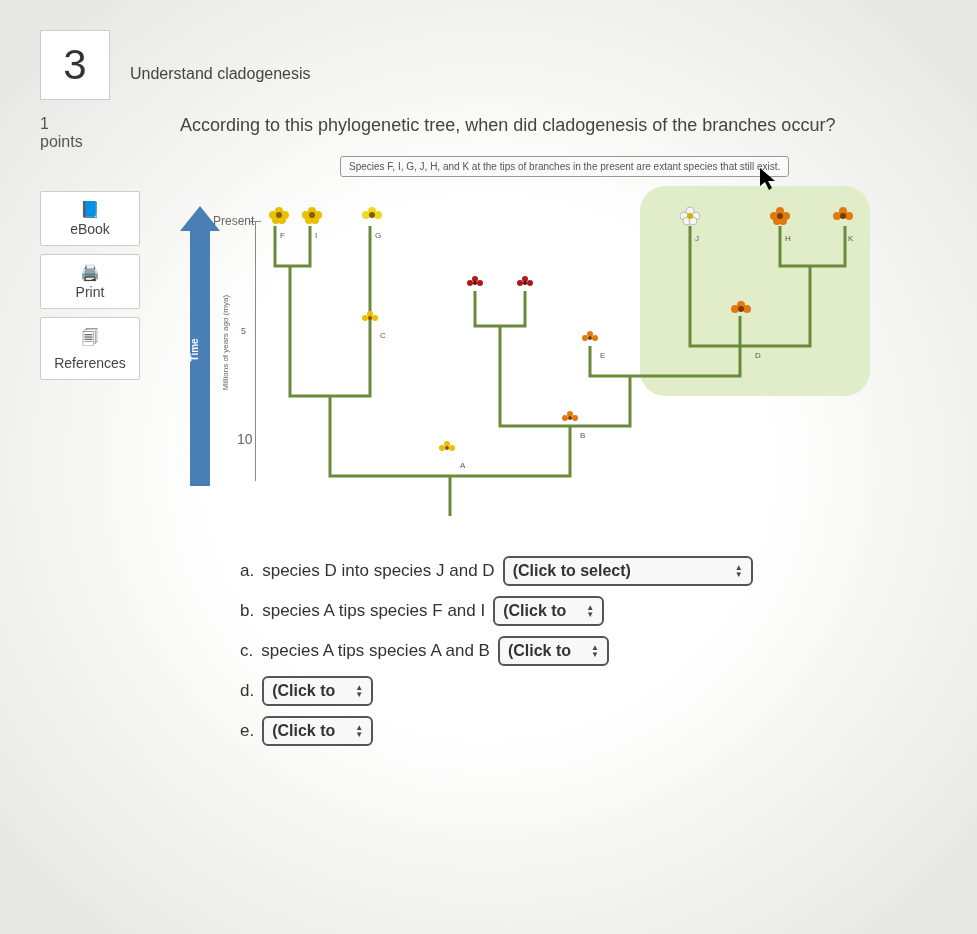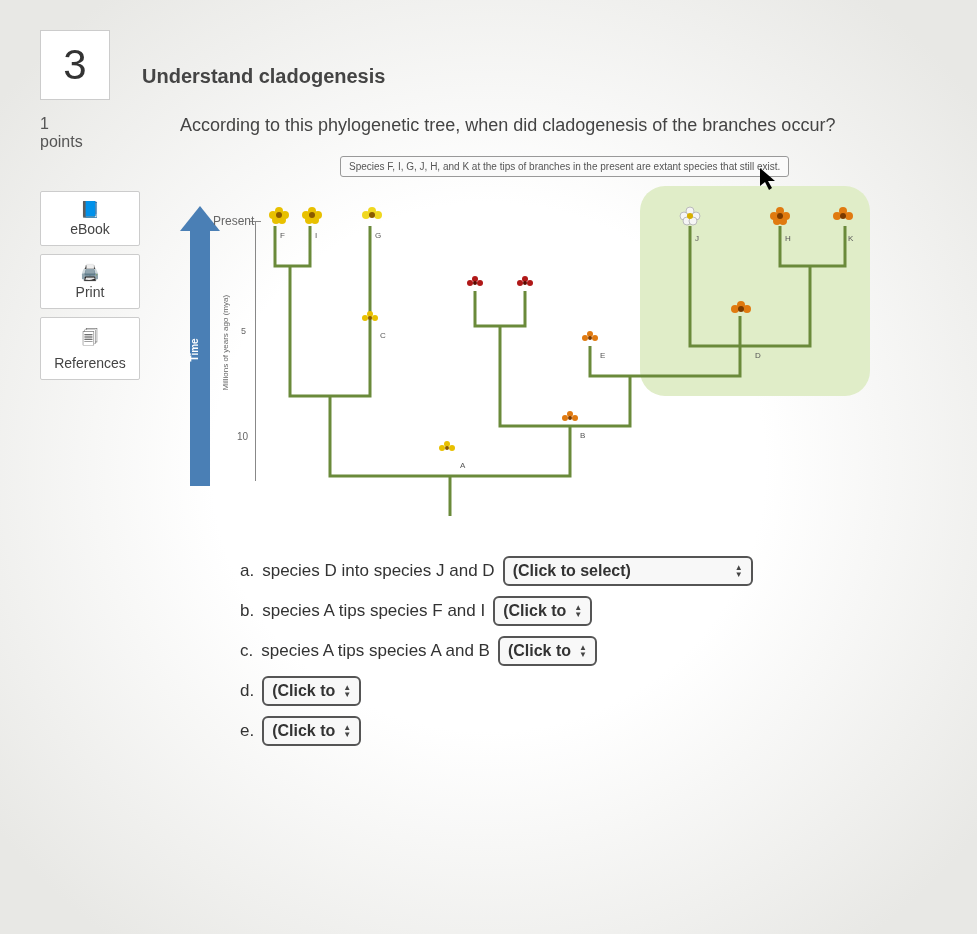--- a/index.html
+++ b/index.html
@@ -28,25 +28,24 @@
     width: 70px;
     height: 70px;
     display: flex;
     align-items: center;
     justify-content: center;
     font-size: 42px;
     font-weight: 400;
     color: #333;
   }
   .title {
-    font-size: 20px;
-    font-weight: bold;
+    font-size: 16px;
+    font-weight: normal;
     color: #444;
     margin-top: 35px;
-    margin-left: 12px;
   }
   .content-row {
     display: flex;
     margin-top: 15px;
     gap: 20px;
   }
   .left-col {
     width: 120px;
     flex-shrink: 0;
   }
@@ -151,21 +150,21 @@
     position: absolute;
     left: 30px;
     top: 15px;
     width: 1px;
     height: 260px;
     background: #888;
   }
   .axis-tick-top { position: absolute; left: 24px; top: 15px; width: 12px; height: 1px; background: #888; }
   .axis-label-present { position: absolute; left: -12px; top: 8px; font-size: 12px; color: #666; }
   .axis-label-5 { position: absolute; left: 16px; top: 120px; font-size: 9px; color: #666; }
-  .axis-label-10 { position: absolute; left: 12px; top: 225px; font-size: 10px; color: #666; }
+  .axis-label-10 { position: absolute; left: 12px; top: 225px; font-size: 14px; color: #666; }
   .axis-ylabel {
     position: absolute;
     left: 0px;
     top: 180px;
     transform: rotate(-90deg);
     transform-origin: left center;
     font-size: 8px;
     color: #666;
     white-space: nowrap;
   }
@@ -211,21 +210,21 @@
   .select-box {
     border: 2px solid #555;
     border-radius: 6px;
     background: #f8f8f8;
     padding: 4px 8px;
     font-size: 16px;
     font-weight: bold;
     color: #333;
     display: flex;
     align-items: center;
-    gap: 8px;
+    gap: 20px;
     cursor: pointer;
   }
   .select-box.wide { min-width: 250px; justify-content: space-between; }
   .stepper-icon {
     display: inline-flex;
     flex-direction: column;
     font-size: 8px;
     line-height: 7px;
     color: #444;
   }

